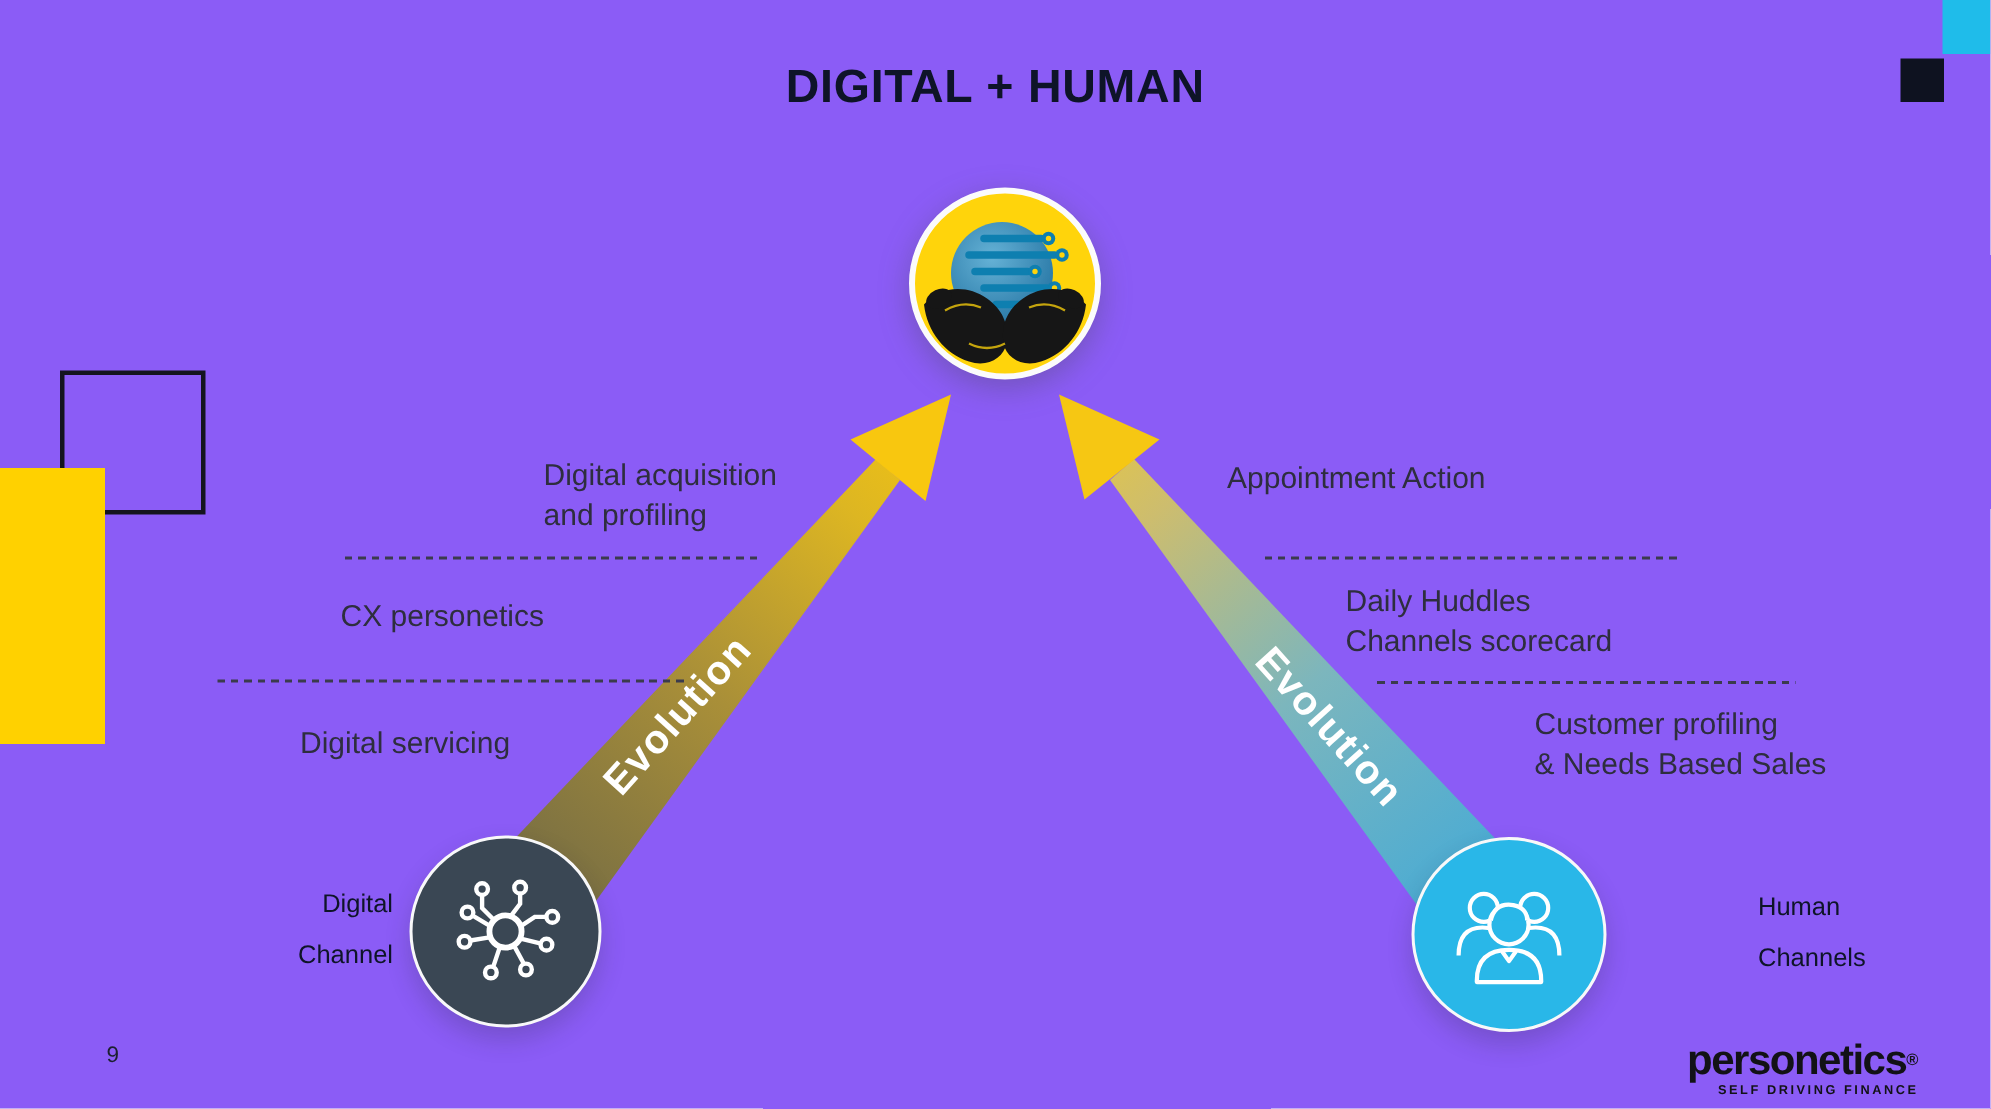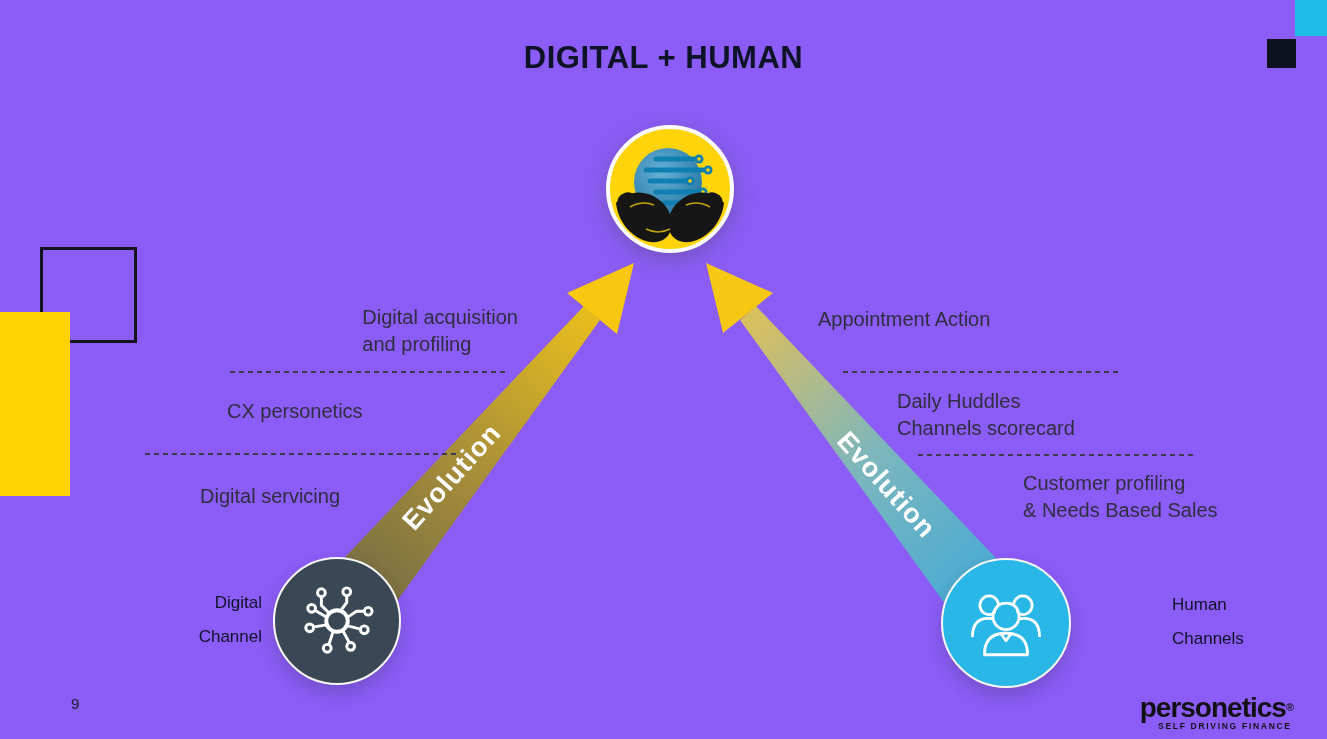--- a/index.html
+++ b/index.html
@@ -38,21 +38,21 @@
 
   .channel-label{position:absolute;color:#0e1428;font-size:17px;font-weight:400;line-height:34px;white-space:nowrap;}
   .digital-label{right:1065px;top:586px;text-align:right;}
   .human-label{left:1136px;top:588px;text-align:left;margin-left:36px;}
 
   .center-icon{position:absolute;left:600px;top:119px;width:140px;height:140px;
                filter:drop-shadow(0 6px 10px rgba(70,70,80,.35));}
 
   .page-number{position:absolute;left:71px;top:695px;color:#1c2030;font-size:15px;}
 
-  .logo{position:absolute;right:33px;bottom:8px;text-align:center;color:#121216;}
+  .logo{position:absolute;right:48px;bottom:8px;text-align:right;color:#121216;}
   .logo-text{font-size:28px;font-weight:800;letter-spacing:-1px;line-height:26px;}
   .logo-reg{font-size:11px;font-weight:700;vertical-align:super;letter-spacing:0;}
   .logo-tagline{font-size:8.5px;font-weight:700;letter-spacing:1.7px;margin-left:16px;}
 </style>
 </head>
 <body>
 
 <div class="canvas">
 
   <div class="outline-square"></div>

